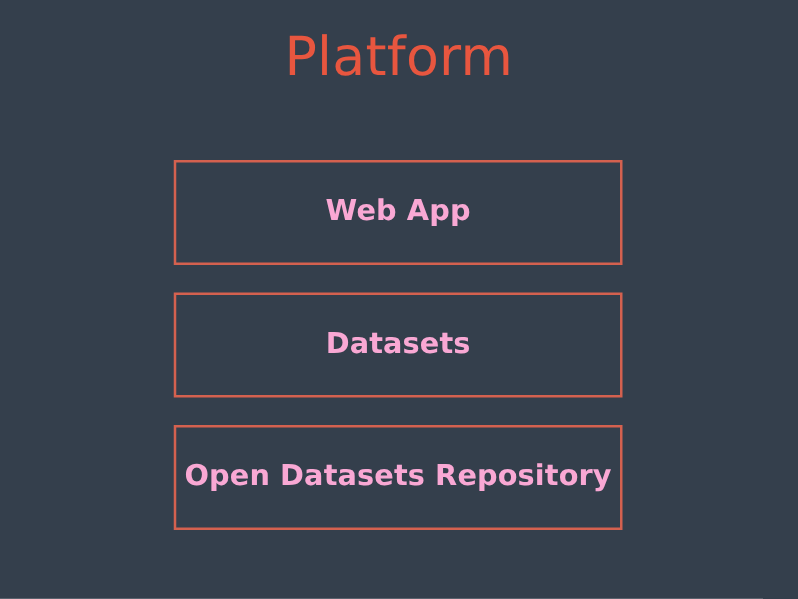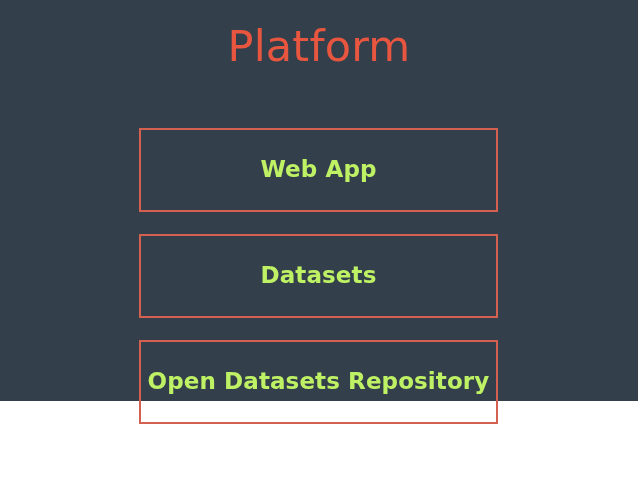--- a/index.html
+++ b/index.html
@@ -9,21 +9,21 @@
   }
   body {
     width: 638px;
     height: 479px;
     overflow: hidden;
     font-family: "DejaVu Sans", sans-serif;
   }
   #slide {
     position: relative;
     width: 638px;
-    height: 401px;
+    height: 479px;
     background: #343f4c;
     box-sizing: border-box;
   }
   #title {
     position: absolute;
     left: 0;
     top: 24px;
     width: 638px;
     text-align: center;
     color: #e8563f;
@@ -50,21 +50,21 @@
     background: transparent;
     display: flex;
     align-items: center;
     justify-content: center;
     margin-bottom: 22px;
   }
   .layer-box:last-child {
     margin-bottom: 0;
   }
   .layer-label {
-    color: #bef264;
+    color: #f9a8d4;
     font-family: "DejaVu Sans", sans-serif;
     font-size: 23px;
     font-weight: bold;
     letter-spacing: 0.1px;
     line-height: 1.1;
     white-space: nowrap;
     text-align: center;
     user-select: none;
   }
 </style>

